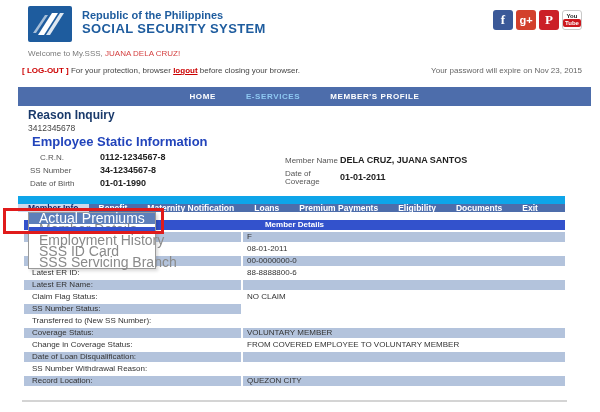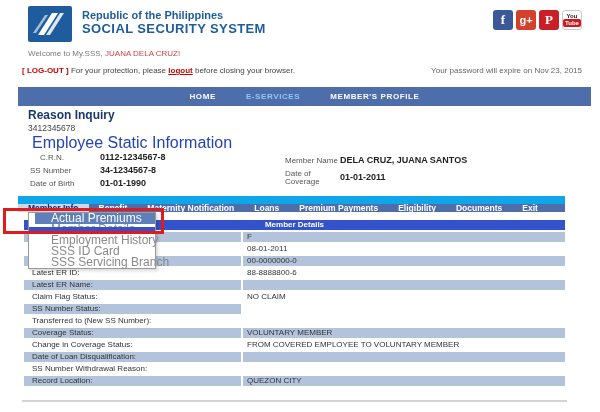--- a/index.html
+++ b/index.html
@@ -32,21 +32,21 @@
 
   
   .navbar { position:absolute; left:18px; top:87px; width:573px; height:19px; background:#4d6dab;
             display:flex; align-items:center; justify-content:center; gap:30px; }
   .nav-item { color:#fff; font-size:8px; font-weight:bold; letter-spacing:0.6px; cursor:pointer; }
   .nav-item.active { color:#8fc9f2; }
 
   
   .pg-title { position:absolute; left:28px; top:108px; font-size:12px; font-weight:bold; color:#1a3a6b; }
   .pg-memno { position:absolute; left:28px; top:123px; font-size:8.5px; color:#444; }
-  .sec-title { position:absolute; left:32px; top:134px; font-size:16px; font-weight:normal; color:#2244bb; }
+  .sec-title { position:absolute; left:32px; top:134px; font-size:13px; font-weight:bold; color:#2244bb; }
 
   
   .ilabel { position:absolute; font-size:8px; color:#555; }
   .ivalue { position:absolute; font-size:9px; font-weight:bold; color:#222; }
 
   
   .menubar { position:absolute; left:18px; top:196px; width:547px; height:16px; background:#4d6dab;
              border-top:8px solid #0ea5e9; display:flex; align-items:stretch; }
   .mtab { color:#fff; font-size:8.5px; font-weight:bold; padding:0 10px; display:flex; align-items:center; cursor:pointer; }
   .mtab.active { background:#cdd7ea; color:#13286b; text-decoration:underline; }
@@ -60,22 +60,22 @@
               white-space:nowrap; overflow:hidden; }
   .dt-value { flex:1; font-size:8px; color:#333; padding-left:4px; line-height:10px; white-space:nowrap; overflow:hidden; }
   .dt-row:nth-child(odd) .dt-label, .dt-row:nth-child(odd) .dt-value { background:#b3c3dc; }
   .dt-row:nth-child(even) .dt-label, .dt-row:nth-child(even) .dt-value { background:#fff; }
 
   .bottom-divider { position:absolute; left:22px; top:400px; width:545px; height:2px; background:#d4d4d4; }
 
   
   .dropdown { position:absolute; left:28px; top:212px; width:128px; height:57px; background:#fff;
               border:1px solid #9a9a9a; box-shadow:2px 2px 3px rgba(0,0,0,0.15); z-index:10; }
-  .dd-item { height:11px; line-height:11px; font-size:12px; color:#8a8a8a; padding-left:16px; cursor:pointer;
-             white-space:nowrap;margin-left:6px; }
+  .dd-item { height:11px; line-height:11px; font-size:14px; color:#8a8a8a; padding-left:10px; cursor:pointer;
+             white-space:nowrap; }
   .dd-item.hl { background:#5d7fba; color:#fff; }
   .dd-strip { position:absolute; left:0; top:14px; width:100%; height:6px; background:#3352cc; }
 
   .anno-box { position:absolute; left:3px; top:208px; width:161px; height:26px;
               border:3px solid #e01b1b; z-index:30; }
 </style>
 </head>
 <body>
 
 <div id="page">
@@ -99,21 +99,21 @@
       <span class="you">You</span>
       <span class="tube">Tube</span>
     </div>
   </div>
 
   <div class="welcome">
     <span>Welcome to My.SSS, </span><span class="user">JUANA DELA CRUZ!</span>
   </div>
 
   <div class="logout-line">
-    <span class="logout-tag">[ LOG-OUT ]</span><span> For your protection, please </span><span class="logout-link">logout</span><span> before closing your browser.</span>
+    <span class="logout-tag">[ LOG-OUT ]</span><span> For your protection, browser </span><span class="logout-link">logout</span><span> before closing your browser.</span>
   </div>
   <div class="pw-note">Your password will expire on Nov 23, 2015</div>
 
   <div class="navbar">
     <div class="nav-item">HOME</div>
     <div class="nav-item active">E-SERVICES</div>
     <div class="nav-item">MEMBER'S PROFILE</div>
   </div>
 
   <div class="pg-title">Reason Inquiry</div>

